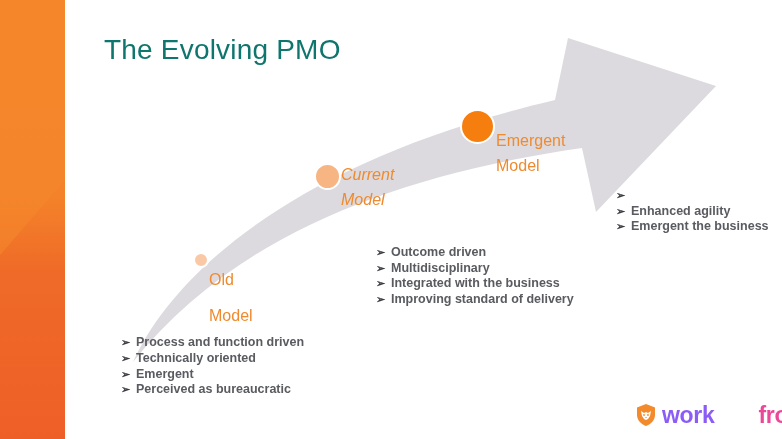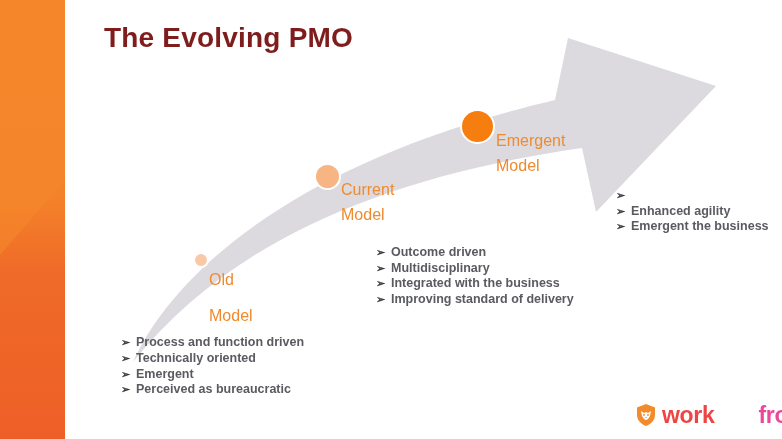--- a/index.html
+++ b/index.html
@@ -26,24 +26,24 @@
       overflow: hidden;
     }
     .sidebar-facet {
       position: absolute;
       left: 0; top: 0;
       width: 65px; height: 439px;
     }
     .title {
       position: absolute;
       left: 104px;
-      top: 22px;
+      top: 34px;
       font-size: 28px;
-      font-weight: bold;
-      color: #7f1d1d;
+      font-weight: normal;
+      color: #0f766e;
       letter-spacing: 0.2px;
       white-space: nowrap;
     }
     .arrow-svg {
       position: absolute;
       left: 0; top: 0;
       width: 782px; height: 439px;
     }
     .dot {
       position: absolute;
@@ -86,21 +86,21 @@
       display: flex;
       align-items: center;
     }
     .logo-text {
       font-size: 23px;
       font-weight: bold;
       letter-spacing: -0.3px;
       margin-left: 4px;
       line-height: 26px;
     }
-    .logo-work { color: #ef4444; }
+    .logo-work { color: #8b5cf6; }
     .logo-front { color: #ec4899; margin-left: 44px; }
     .logo-tm {
       font-size: 5px;
       color: #999;
       vertical-align: top;
       margin-left: 1px;
     }
   </style>
 </head>
 <body>
@@ -126,21 +126,21 @@
   </svg>
 
   <div class="dot" style="left:193px; top:252px; width:16px; height:16px; background:#f9c9a6;"></div>
   <div class="dot" style="left:314px; top:163px; width:27px; height:27px; background:#f7b583;"></div>
   <div class="dot" style="left:460px; top:109px; width:35px; height:35px; background:#f67e0f;"></div>
 
   <div class="stage-label" style="left:209px; top:262px; line-height:36px;">
     <div>Old</div>
     <div>Model</div>
   </div>
-  <div class="stage-label" style="left:341px; top:177px;">
+  <div class="stage-label" style="left:341px; top:162px;font-style:italic;">
     <div>Current</div>
     <div>Model</div>
   </div>
   <div class="stage-label" style="left:496px; top:128px;">
     <div>Emergent</div>
     <div>Model</div>
   </div>
 
   <ul class="bullets" style="left:121px; top:335px; line-height:15.8px;">
     <li>

